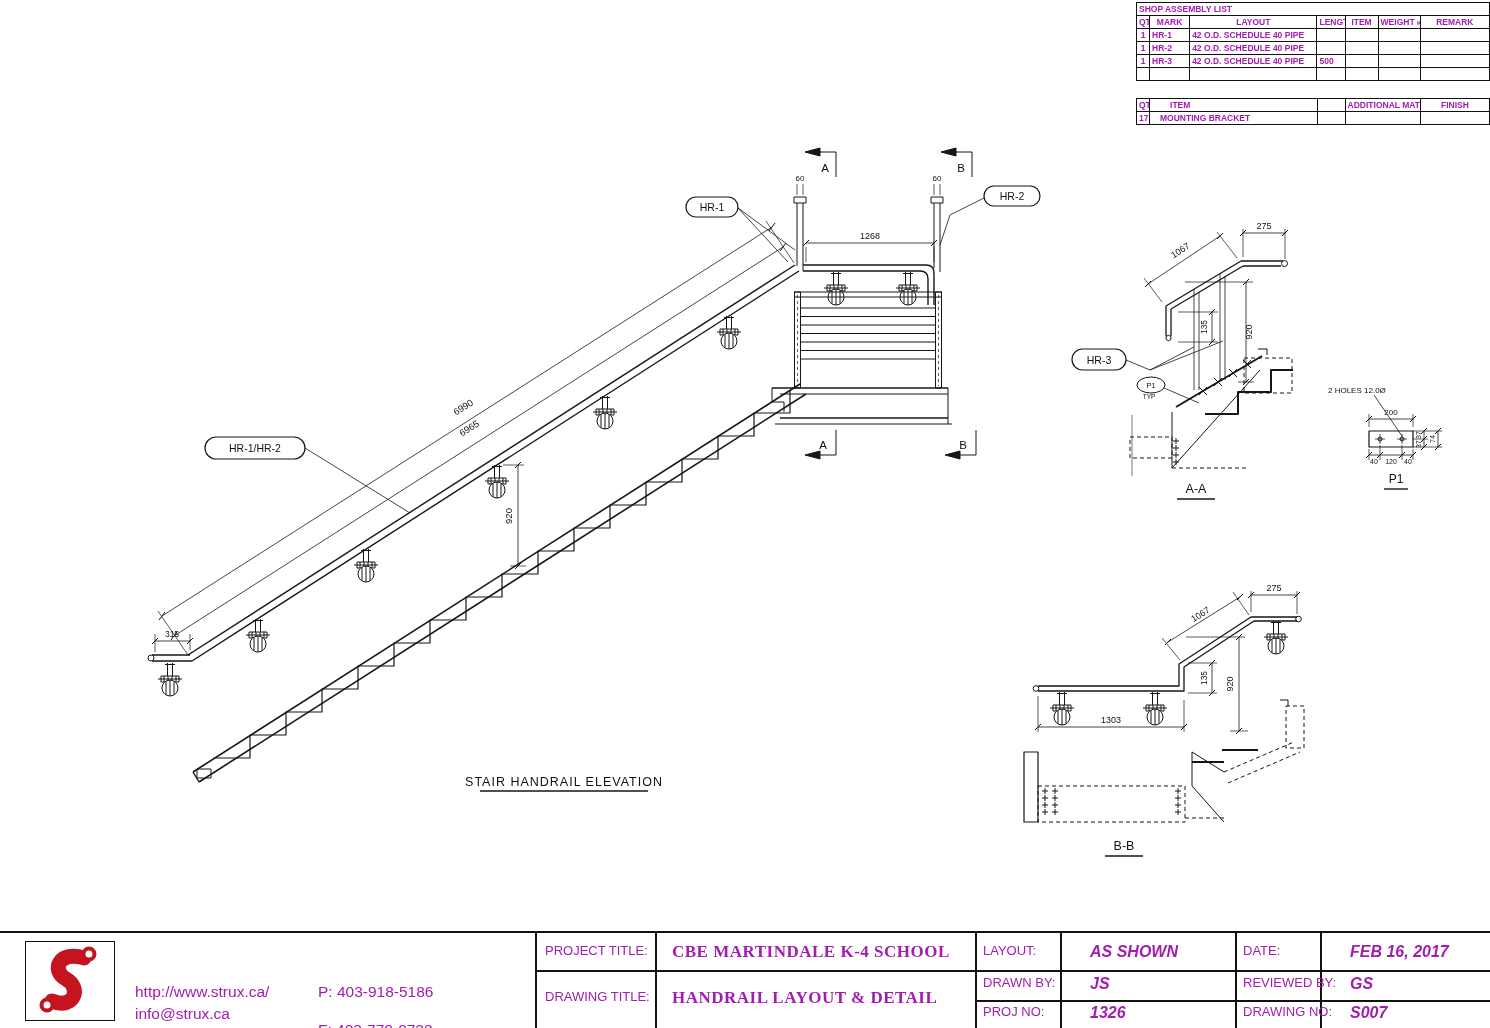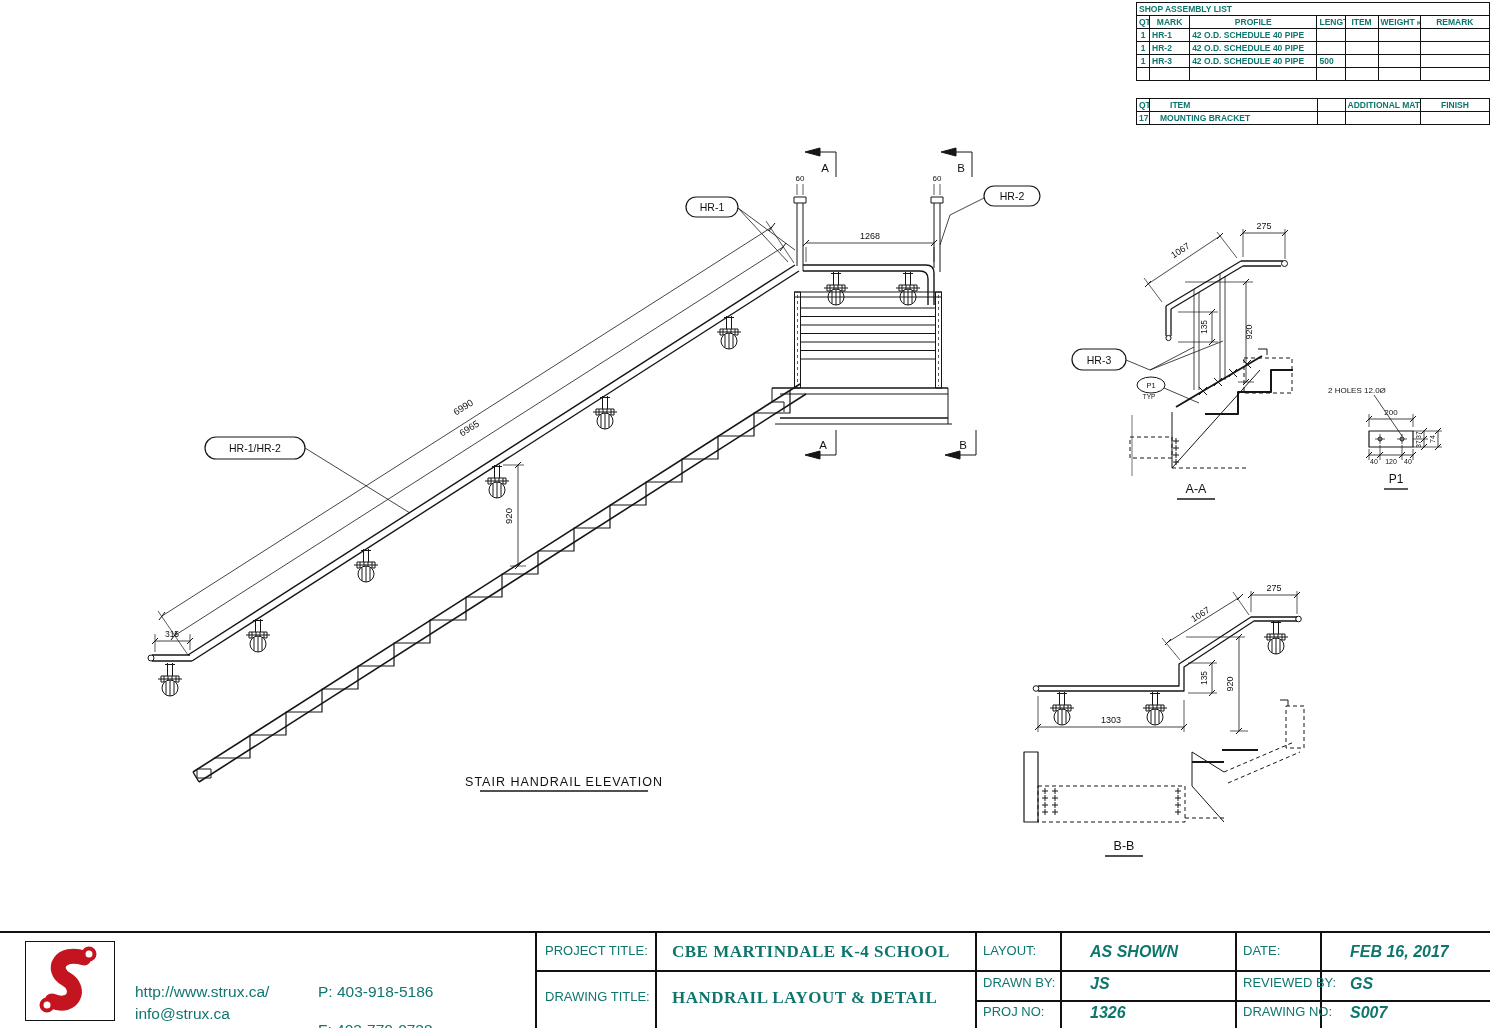--- a/index.html
+++ b/index.html
@@ -1,17 +1,17 @@
 <!DOCTYPE html>
 <html><head>
 <meta charset="utf-8">
 <style>
   html,body{margin:0;padding:0;background:#fff;}
   .page{position:relative;width:1490px;height:1028px;background:#fff;overflow:hidden;
-        font-family:"Liberation Sans",sans-serif;color:#0f766e;}
+        font-family:"Liberation Sans",sans-serif;color:#a21caf;}
   
   .shoptables{position:absolute;left:1136px;top:2px;width:354px;}
   table.cad{border-collapse:collapse;width:354px;table-layout:fixed;}
   table.cad td{border:1px solid #111;font-size:8.5px;font-weight:bold;height:12px;
                padding:0 2px;white-space:nowrap;overflow:hidden;line-height:1;}
   table.cad td.center{text-align:center;}
   td.titlecell{border:1px solid #111;text-align:left;padding-left:72px;height:11px;}
   .gap16{height:17px;}
   .sub{font-size:6px;}
   
@@ -46,21 +46,21 @@
           <col style="width:42px">
           <col style="width:69px">
         </colgroup>
       <tbody>
           <tr>
         <td class="titlecell" colspan="7">SHOP ASSEMBLY LIST</td>
       </tr>
       <tr>
         <td class="center">QTY</td>
         <td class="center">MARK</td>
-        <td class="center">PROFILE</td>
+        <td class="center">LAYOUT</td>
         <td class="center">LENGTH</td>
         <td class="center">ITEM</td>
         <td class="center"><span>WEIGHT</span> <span class="sub">KG's</span></td>
         <td class="center">REMARK</td>
       </tr>
       <tr>
         <td class="center">1</td>
         <td>HR-1</td>
         <td>42 O.D. SCHEDULE 40 PIPE</td>
         <td></td>

